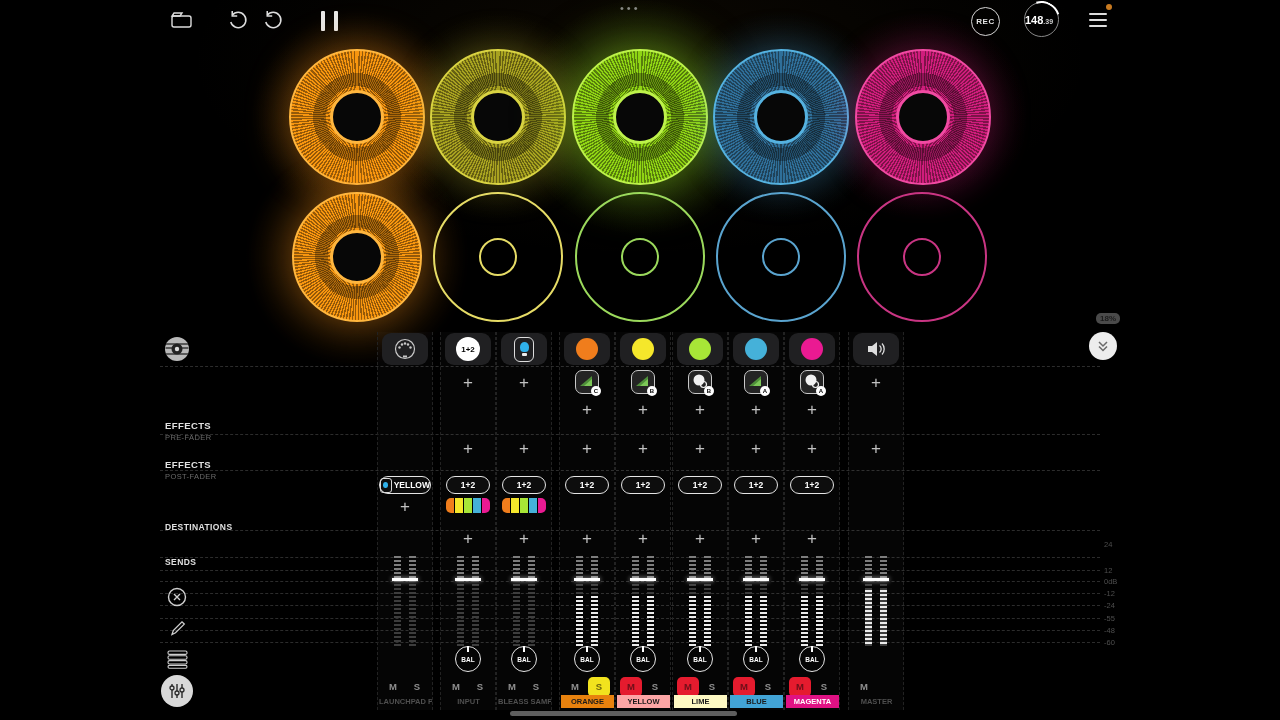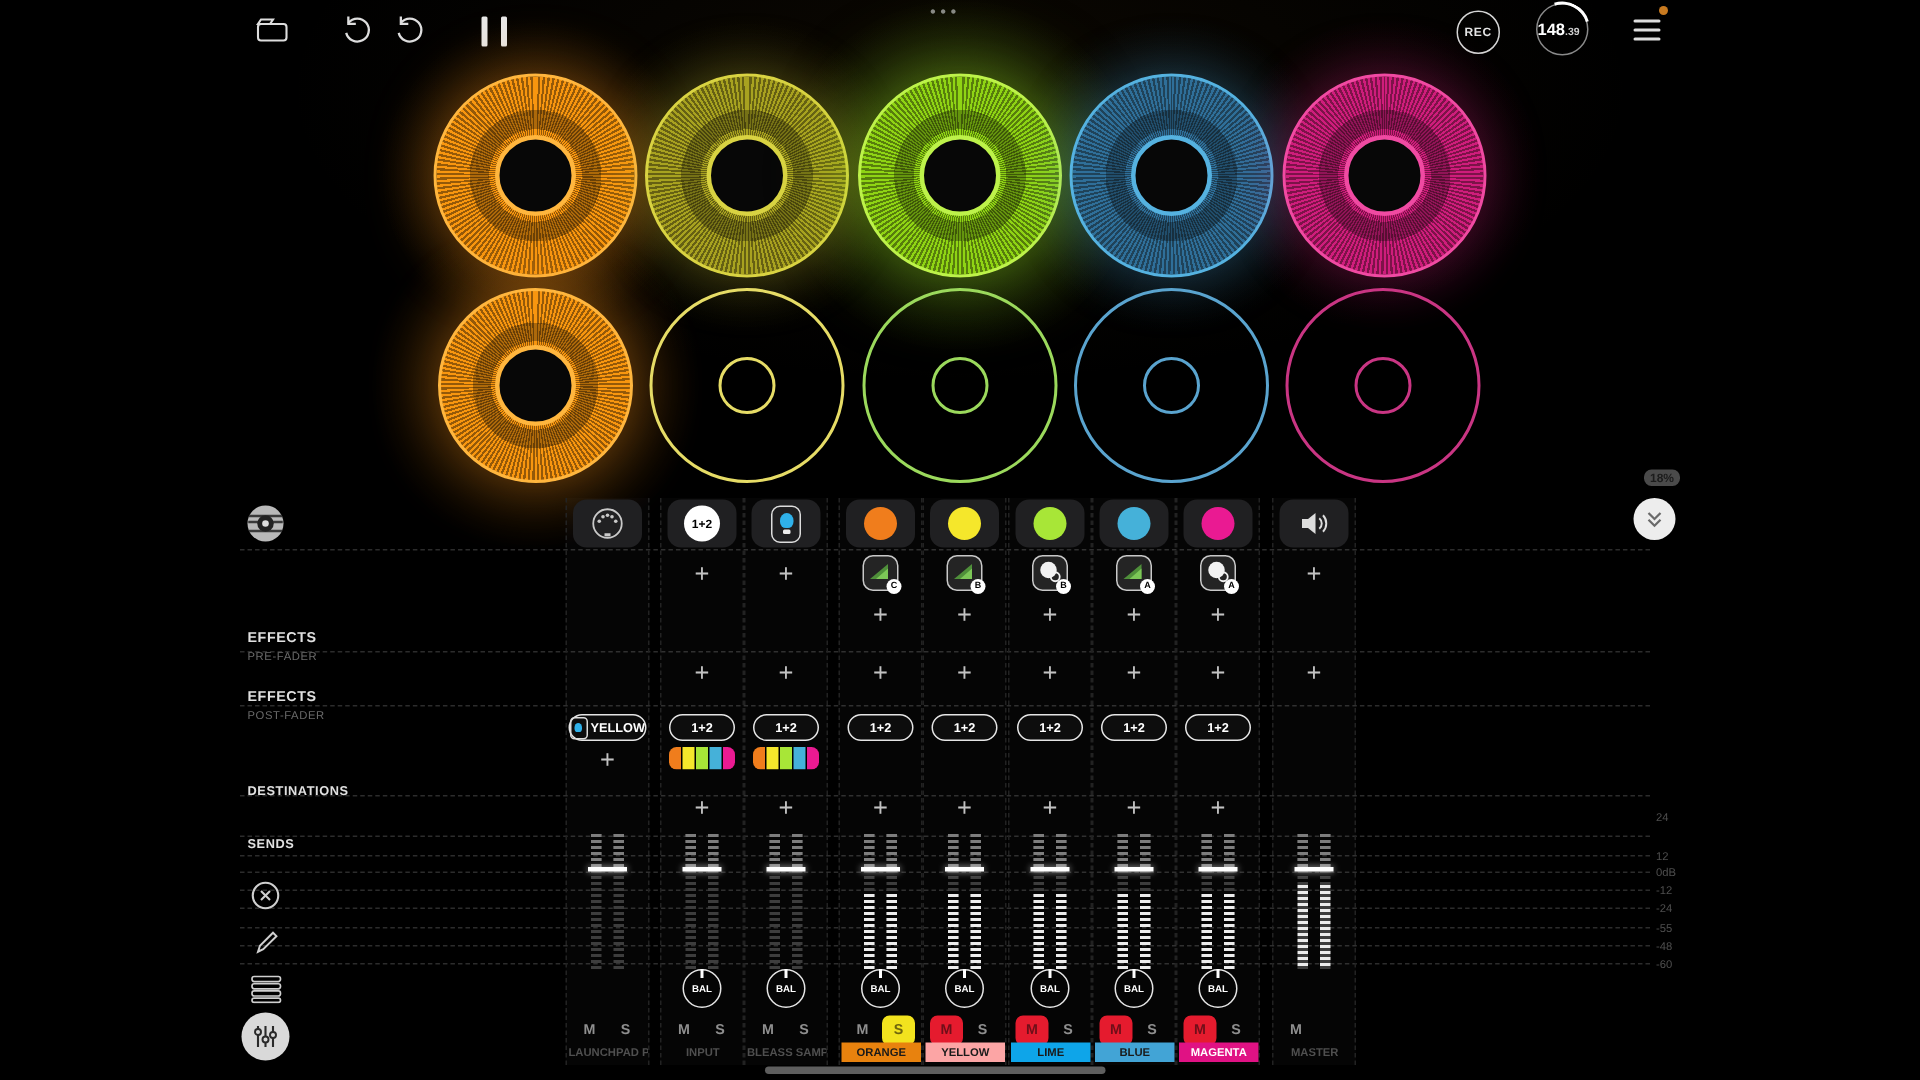--- a/index.html
+++ b/index.html
@@ -113,21 +113,21 @@
   .bal::before{content:'';position:absolute;top:-1px;left:50%;width:2px;height:6px;background:#fff;transform:translateX(-50%);}
   .ms{position:absolute;top:345px;width:22px;height:20px;line-height:20px;text-align:center;
      font-weight:bold;font-size:9.5px;color:#8f8f8f;border-radius:5px;}
   .ms.mL{left:4px}.ms.sR{right:4px}
   .on-m{background:#e51b2e;color:#6e0f19;}
   .on-s{background:#f2e31e;color:#6e650d;}
   .nm{position:absolute;top:363px;left:1px;width:53px;height:13px;line-height:13px;text-align:center;
      font-size:7.5px;font-weight:bold;color:#4f4f4f;white-space:nowrap;overflow:hidden;}
   .pill-orange{background:#e8820e;color:#1a1a1a}
   .pill-yellow{background:#fca5a5;color:#1a1a1a}
-  .pill-lime{background:#0ea5e9;color:#1a1a1a}
+  .pill-lime{background:#fef9c3;color:#1a1a1a}
   .pill-blue{background:#42a4d6;color:#1a1a1a}
   .pill-magenta{background:#e01284;color:#fff}
 </style>
 </head>
 <body>
 
 <div class="screen">
   <div class="glow"></div>
 
   <svg class="tb" style="left:170px;top:10px" width="23" height="20" viewBox="0 0 23 20">

